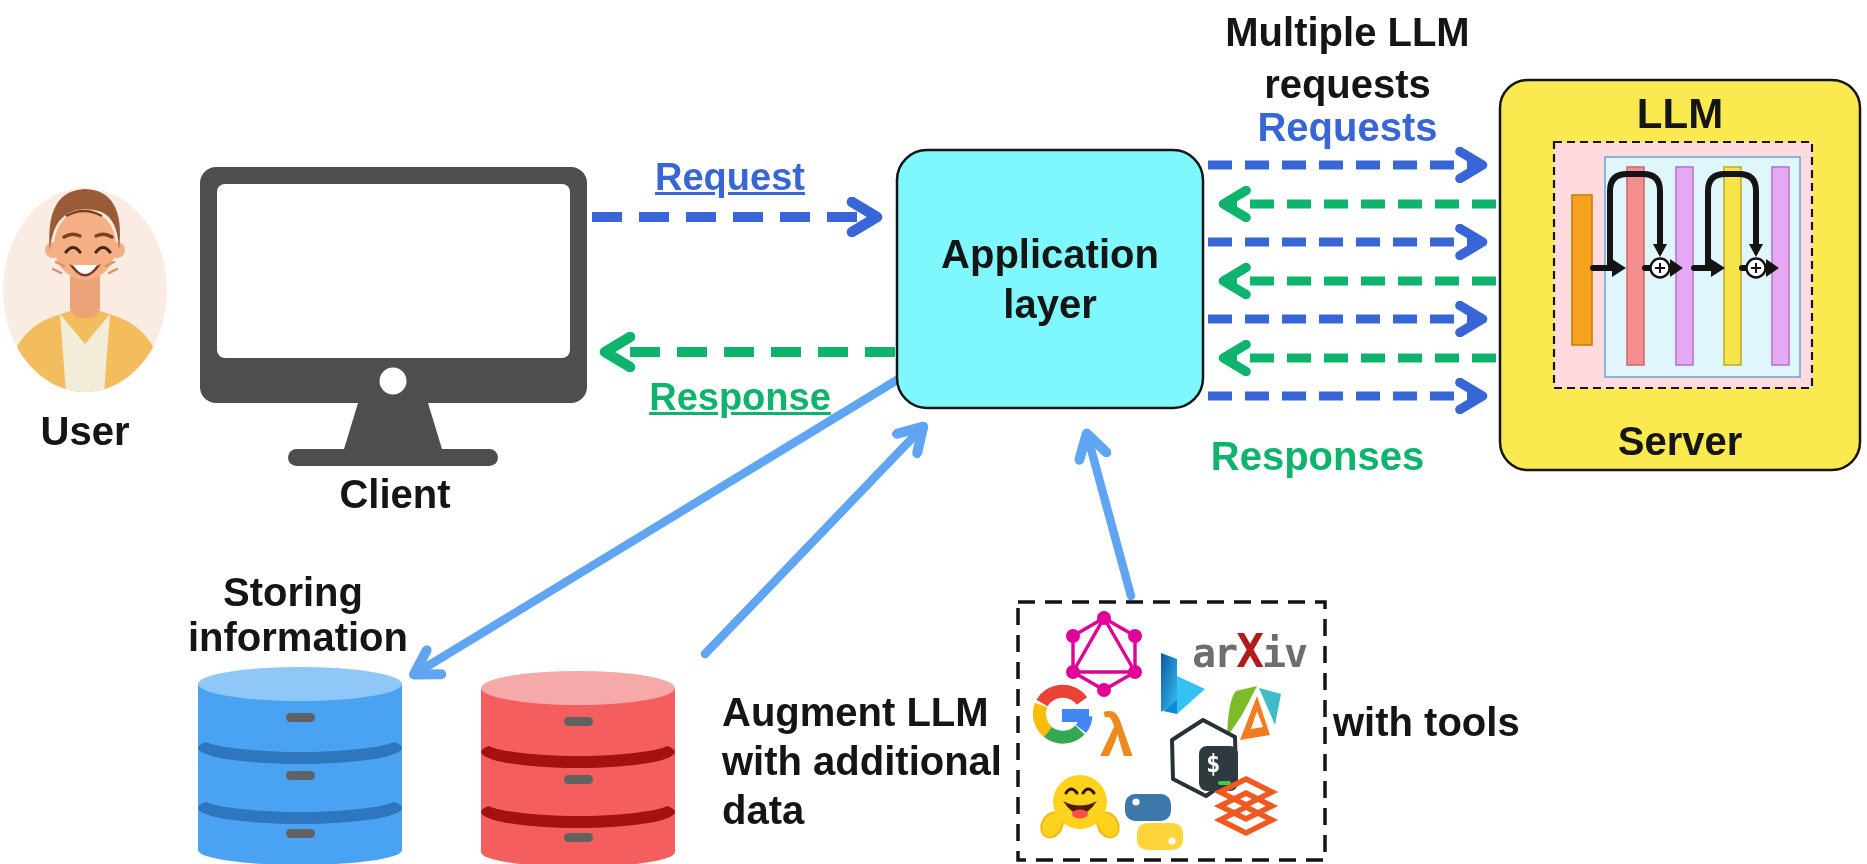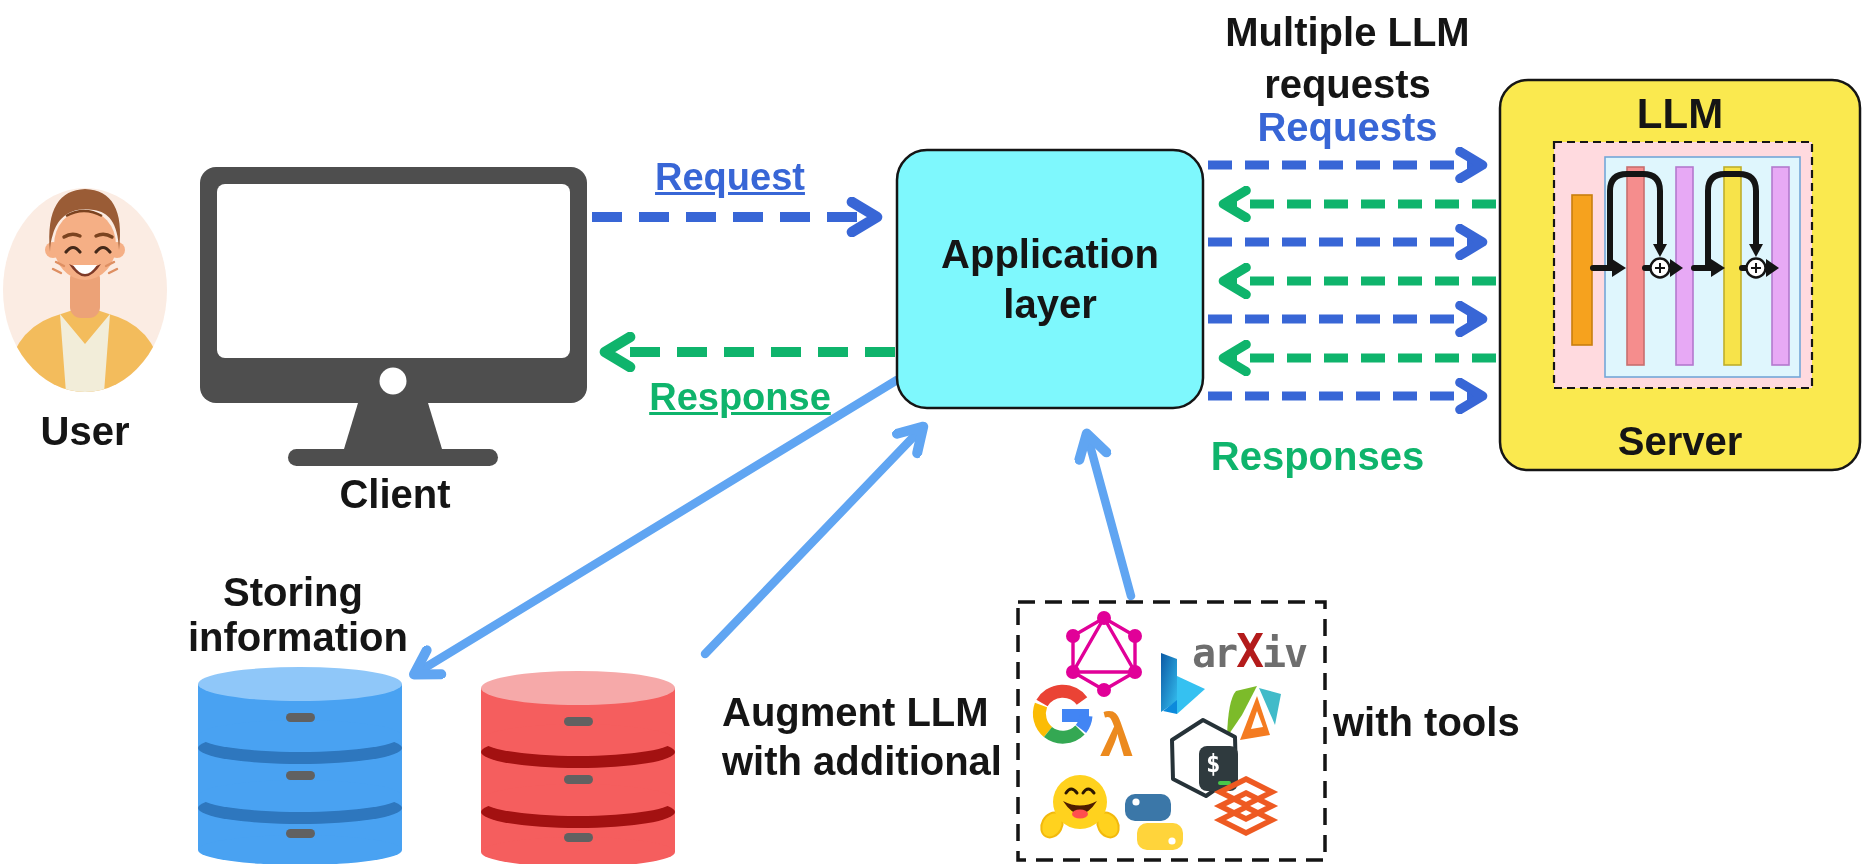--- a/index.html
+++ b/index.html
@@ -259,20 +259,21 @@
 <div class="t f40 ctr" style="left:1580px;top:411px;width:200px;line-height:46px;margin-top:7px;">Server</div>
 
 <div class="t f36 ctr" style="left:188px;top:570px;width:210px;line-height:45px;">
   <div>Storing</div>
   <div>information</div>
 </div>
 
 <div class="t f36" style="left:722px;top:688px;line-height:49px;">
   <div>Augment LLM</div>
   <div>with additional</div>
+  <div>data</div>
 </div>
 
 <div class="t f36" style="left:1333px;top:696px;line-height:52px;">
   <div>with tools</div>
 </div>
 
 <div class="t arxiv" style="left:1192px;top:624px;"><span>ar</span><span class="x">X</span><span>iv</span></div>
 
 <div class="t lambda" style="left:1100px;top:706px;">λ</div>
 

